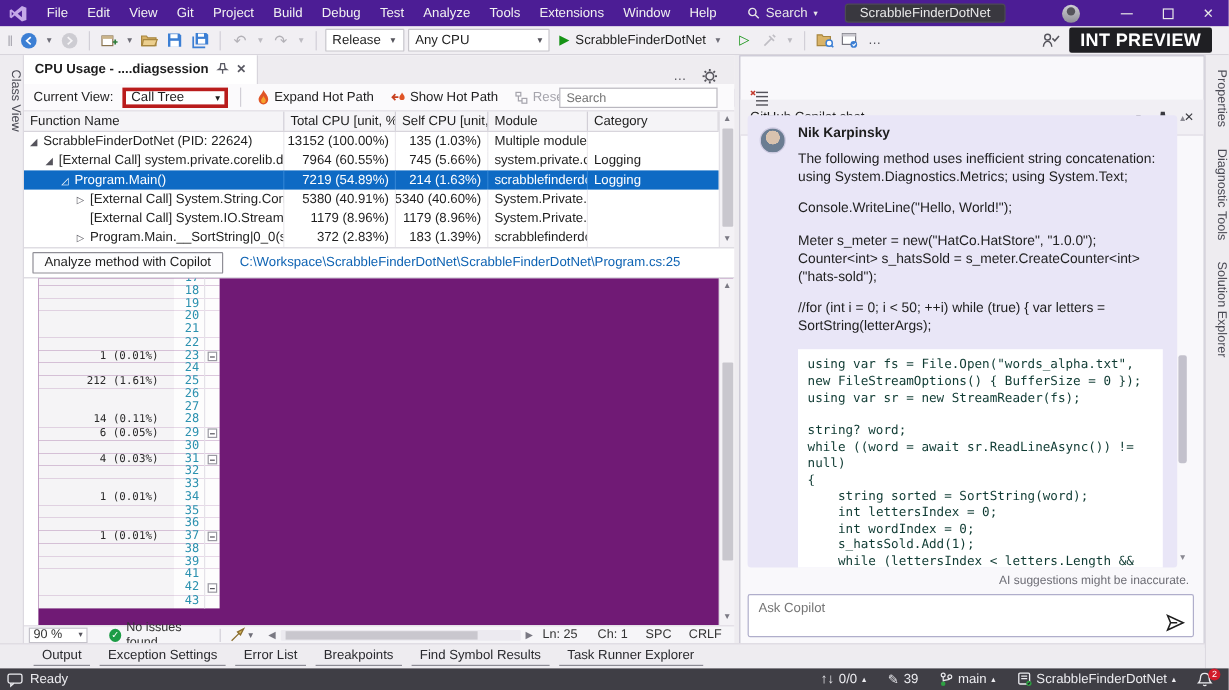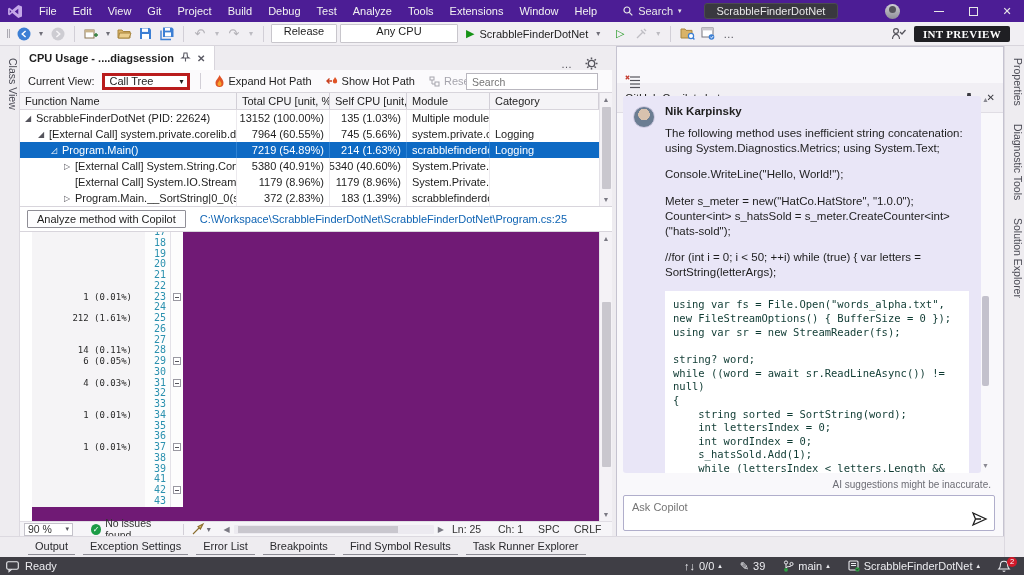--- a/index.html
+++ b/index.html
@@ -22,27 +22,27 @@
   .wc .minl { width:10px; height:1px; background:#e8e8e8; display:block; }
 
   
   .toolbar { position:absolute; left:0; top:22px; width:1024px; height:24px; background:#f1eff3; border-bottom:1px solid #d8d5dc; display:flex; align-items:center; padding:0 6px; gap:3px; color:#4b4b55; }
   .grip { color:#a9a7b0; font-size:12px; margin-right:3px; letter-spacing:-2px; }
   .ticon { width:18px; height:18px; display:flex; align-items:center; justify-content:center; border-radius:2px; flex:none; }
   .ticon svg { display:block; }
   .tsep { width:1px; height:16px; background:#d2cfd7; margin:0 4px; flex:none; }
   .tdrop { font-size:8px; color:#6f6e78; width:10px; text-align:center; }
   .tdrop.dis, .ticon.dis { opacity:.4; }
-  .combo { background:#fff; border:1px solid #c8c6cc; height:19px; display:flex; align-items:center; padding:0 5px; gap:8px; border-radius:1px; color:#1e1e1e;flex-direction:column; }
+  .combo { background:#fff; border:1px solid #c8c6cc; height:19px; display:flex; align-items:center; padding:0 5px; gap:8px; border-radius:1px; color:#1e1e1e; }
   .combo .arr { font-size:8px; color:#55545c; }
   .run-btn { display:flex; align-items:center; gap:5px; padding:0 5px; height:20px; color:#1e1e1e; }
   .play { color:#169316; font-size:11px; }
   .play-outline { color:#169316; font-size:11px; }
   .int-preview { margin-left:auto; display:flex; align-items:center; gap:8px; padding-right:8px; }
-  .badge-dark { background:#1f1f23; color:#fff; font-weight:bold; font-size:11px; padding:2px 9px; border-radius:2px; letter-spacing:.3px;font-family:Liberation Serif, serif; }
+  .badge-dark { background:#1f1f23; color:#fff; font-weight:bold; font-size:15px; padding:2px 9px; border-radius:2px; letter-spacing:.3px; }
 
   
   .left-strip { position:absolute; left:0; top:46px; width:20px; height:511px; background:#eeecf0; border-right:1px solid #dcd9e0; }
   .right-strip { position:absolute; right:0; top:46px; width:20px; height:511px; background:#eeecf0; border-left:1px solid #dcd9e0; }
   .vtab { writing-mode:vertical-rl; font-size:10.5px; color:#4b4b55; padding:4px 0; margin:8px 0 10px 0; display:block; width:100%; text-align:left; }
 
   
   .main { position:absolute; left:20px; top:46px; width:592px; height:490px; background:#fff; }
   .tabstrip { position:absolute; left:0; top:0; width:100%; height:24px; background:#eeecf0; display:flex; align-items:flex-end; }
   .doc-tab { background:#fff; height:24px; display:flex; align-items:center; gap:7px; padding:0 9px; border-right:1px solid #d8d5dc; font-weight:bold; }

